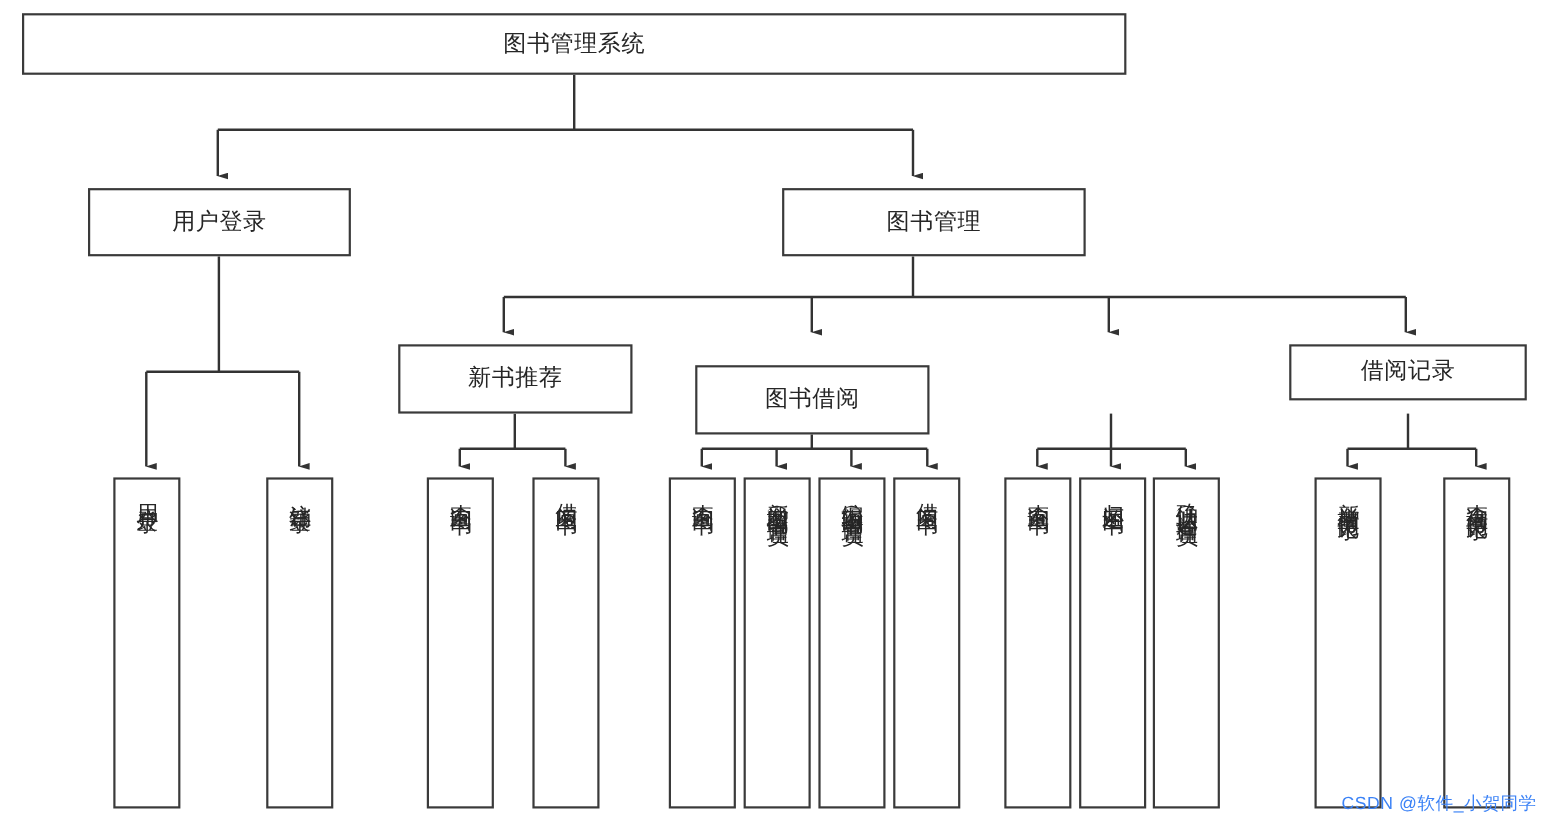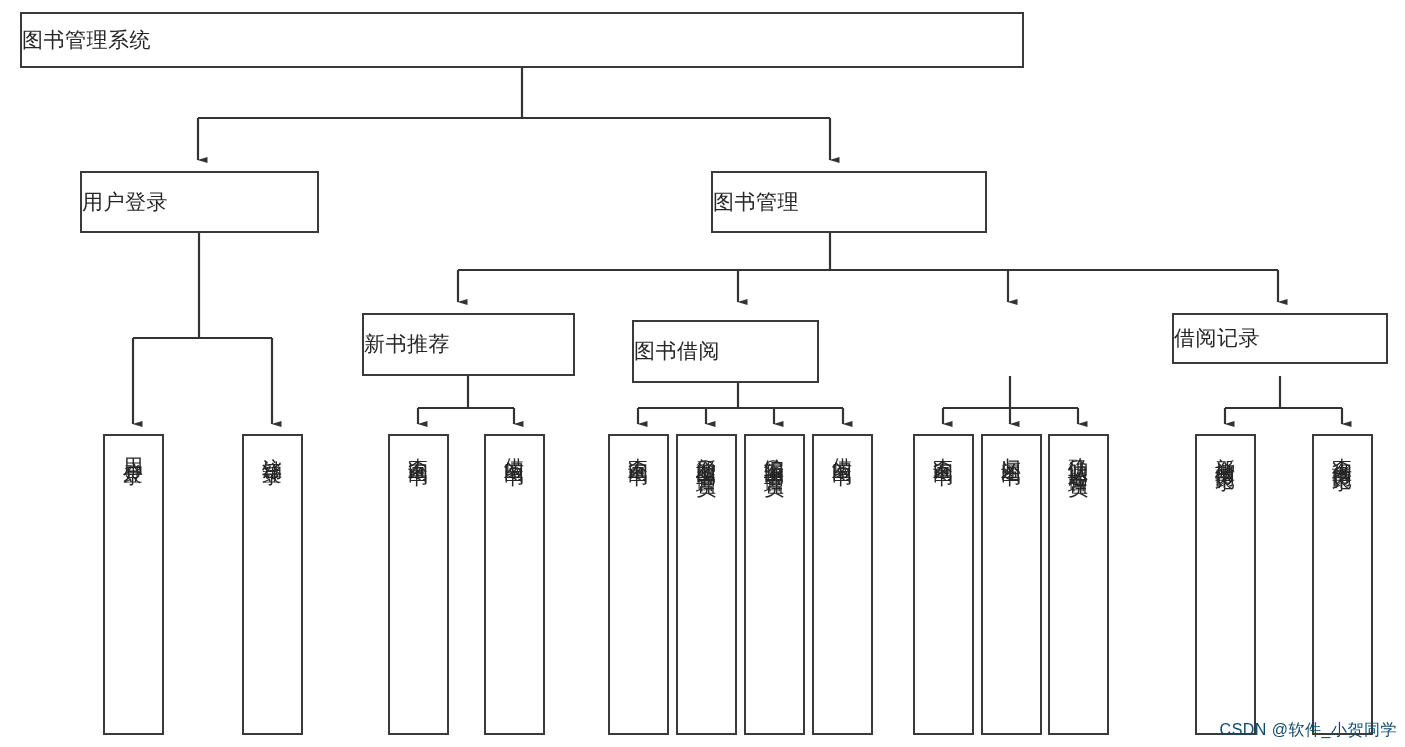--- a/index.html
+++ b/index.html
@@ -26,20 +26,21 @@
     height: 747px;
     pointer-events: none;
   }
   .node {
     position: absolute;
     box-sizing: border-box;
     background: #ffffff;
     border: 2px solid #3a3a3a;
     display: flex;
     align-items: center;
+    justify-content: center;
     color: #262626;
   }
   .node .label {
     text-align: center;
     line-height: 1.18;
     letter-spacing: 0.5px;
   }
   .node.horiz .label {
     writing-mode: horizontal-tb;
     font-size: 21px;
@@ -55,21 +56,21 @@
     font-size: 20px;
     line-height: 1.0;
     letter-spacing: 3px;
     white-space: nowrap;
   }
   .watermark {
     position: absolute;
     right: 8px;
     bottom: 6px;
     font-size: 16px;
-    color: #0c4a6e;
+    color: #3b82f6;
     letter-spacing: 0.5px;
     white-space: nowrap;
   }
 </style>
 </head>
 <body>
 
 <div id="canvas">
 
   <svg class="links" viewBox="0 0 1405 747">
@@ -129,21 +130,21 @@
   <div class="node horiz" style="left:80px; top:171px; width:239px; height:62px;">
     <span class="label">用户登录</span>
   </div>
   <div class="node horiz" style="left:711px; top:171px; width:276px; height:62px;">
     <span class="label">图书管理</span>
   </div>
 
   <div class="node horiz" style="left:362px; top:313px; width:213px; height:63px;">
     <span class="label">新书推荐</span>
   </div>
-  <div class="node horiz" style="left:632px; top:320px; width:187px; height:63px;">
+  <div class="node horiz" style="left:632px; top:332px; width:213px; height:63px;">
     <span class="label">图书借阅</span>
   </div>
   <div class="node horiz" style="left:1172px; top:313px; width:216px; height:51px;">
     <span class="label">借阅记录</span>
   </div>
 
   <div class="node vert" style="left:103px; top:434px; width:61px; height:301px;">
     <span class="label">用户登录</span>
   </div>
   <div class="node vert" style="left:242px; top:434px; width:61px; height:301px;">

